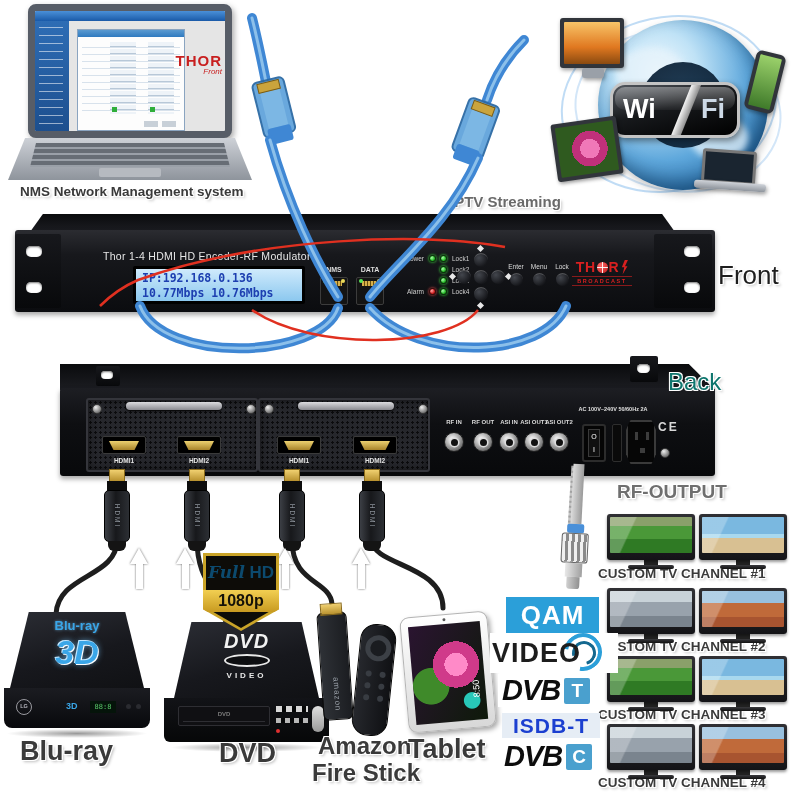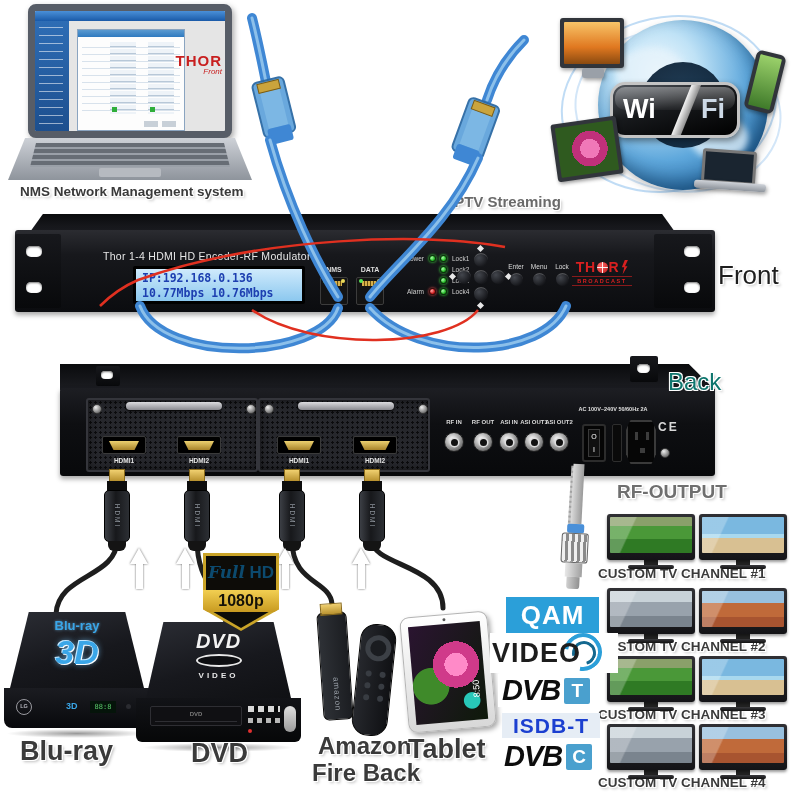--- a/index.html
+++ b/index.html
@@ -537,21 +537,21 @@
       <div class="lg-badge" style="left:12px;top:11px">LG</div>
       <div style="position:absolute;left:62px;top:13px;color:#3aa6e8;font-weight:bold;font-size:9px">3D</div>
       <div class="seg" style="left:86px;top:13px;width:26px;height:12px;line-height:12px">88:8</div>
       <div style="position: absolute;left:122px;top:16px;width:5px;height:5px;border-radius:50%;background:#2a2b30"></div>
       <div style="position:absolute;left:132px;top:16px;width:5px;height:5px;border-radius:50%;background:#2a2b30"></div>
     </div>
     <div class="shadow" style="left:4px;top:117px;width:142px;height:9px"></div>
     <div class="cap tvlabel" style="left:18px;top:124px;font-size:27px">Blu-ray</div>
   </div>
 
-  <div class="abs" style="left:136px;top:618px;width:165px;height:160px;z-index:7">
+  <div class="abs" style="left:164px;top:618px;width:165px;height:160px;z-index:7">
     <div class="dev-top" style="left:10px;top:4px;width:145px;height:76px;clip-path:polygon(12% 0,88% 0,100% 100%,0 100%)">
       <div class="dvd-logo1" style="top:8px">DVD</div>
       <div class="dvd-ell" style="top:32px"></div>
       <div class="dvd-logo2" style="top:49px">VIDEO</div>
     </div>
     <div class="dev-front" style="left:0;top:80px;width:165px;height:44px;border-radius:0 0 6px 6px;background:linear-gradient(#121317,#060708)">
       <div class="tray" style="left:14px;top:8px;width:92px;height:20px">
         <div style="position:absolute;left:50%;top:4px;transform:translateX(-50%);color:#7a7a7a;font-size:6px;font-weight:bold">DVD</div>
         <div style="position:absolute;left:4px;right:4px;bottom:3px;height:1px;background:#2e2e33"></div>
       </div>
@@ -572,21 +572,21 @@
     <div class="remote" style="left:44px;top:16px;width:36px;height:112px;transform:rotate(6deg)">
       <div class="ring" style="left:5px;top:10px"></div>
       <div class="rdot" style="left:8px;top:46px"></div>
       <div class="rdot" style="left:22px;top:46px"></div>
       <div class="rdot" style="left:8px;top:58px"></div>
       <div class="rdot" style="left:22px;top:58px"></div>
       <div class="rdot" style="left:8px;top:70px"></div>
       <div class="rdot" style="left:22px;top:70px"></div>
     </div>
     <div class="cap" style="left:6px;top:124px;font-size:24px">Amazon</div>
-    <div class="cap" style="left:0;top:151px;font-size:24px">Fire Back</div>
+    <div class="cap" style="left:0;top:151px;font-size:24px">Fire Stick</div>
   </div>
 
   <div class="abs" style="left:398px;top:608px;width:100px;height:175px;z-index:7">
     <div class="tabbody" style="left:6px;top:6px;width:88px;height:116px;transform:rotate(-5deg)">
       <div style="position:absolute;left:50%;top:3px;width:3px;height:3px;margin-left:-1.5px;border-radius:50%;background:#555"></div>
       <div class="tabscr" style="left:7px;top:9px;width:72px;height:98px">
         <div class="tabclock">8:50</div>
       </div>
     </div>
     <div class="cap" style="left:10px;top:126px;font-size:27px">Tablet</div>

